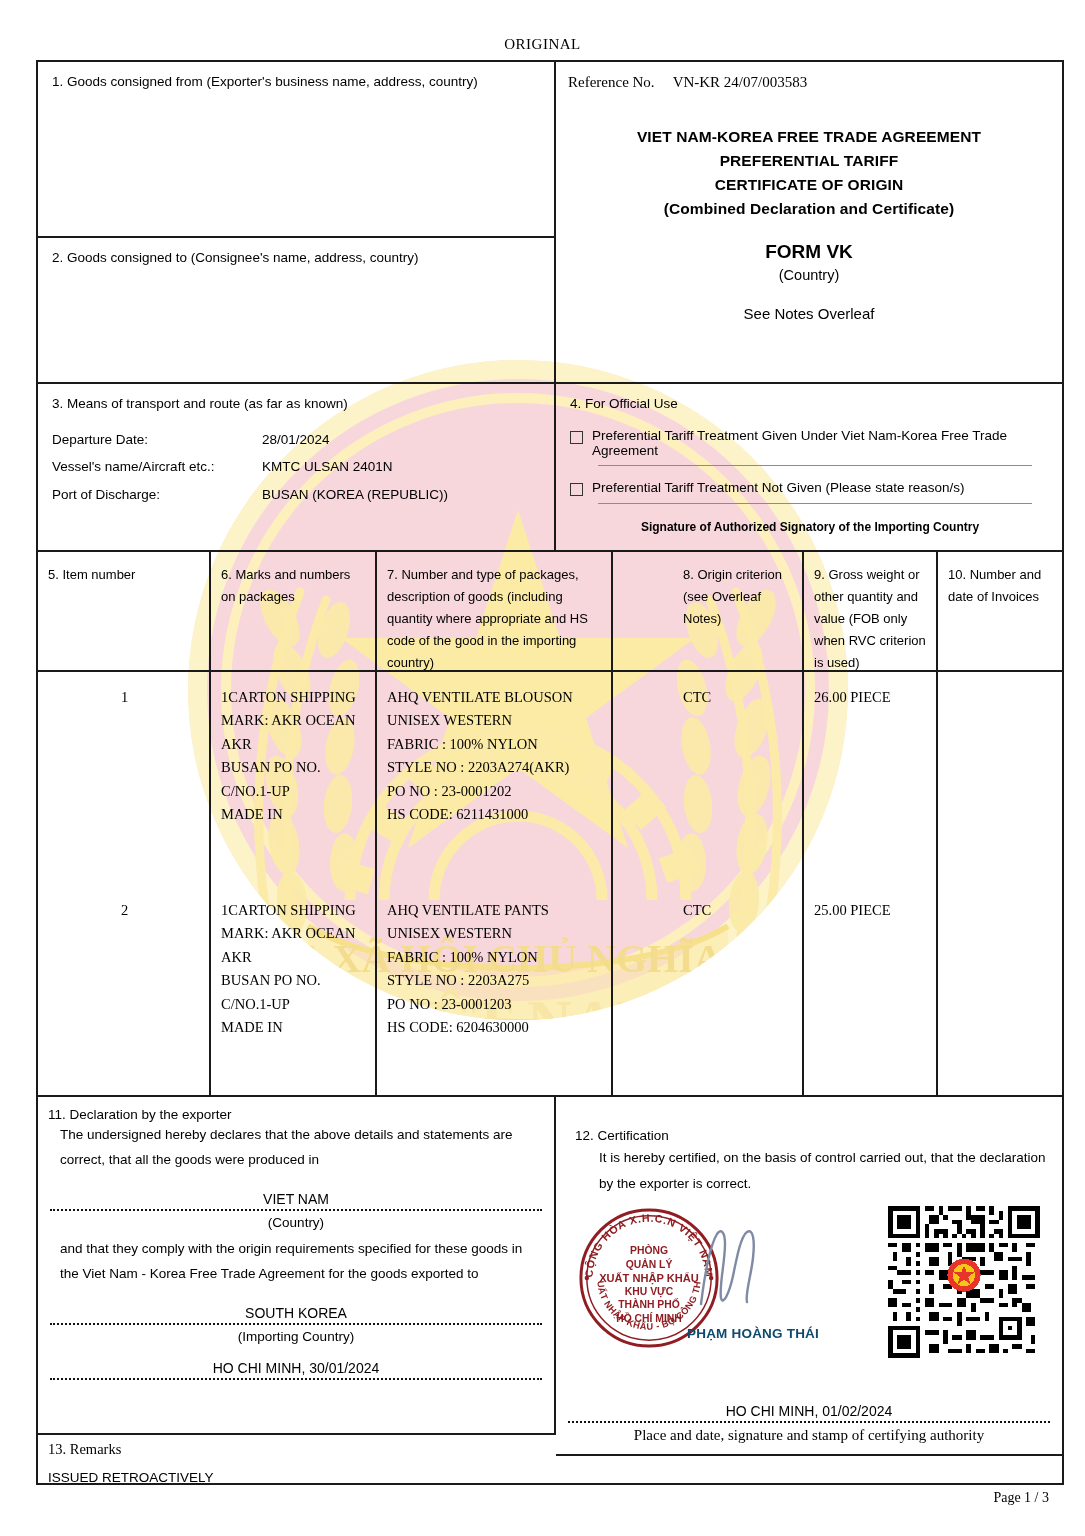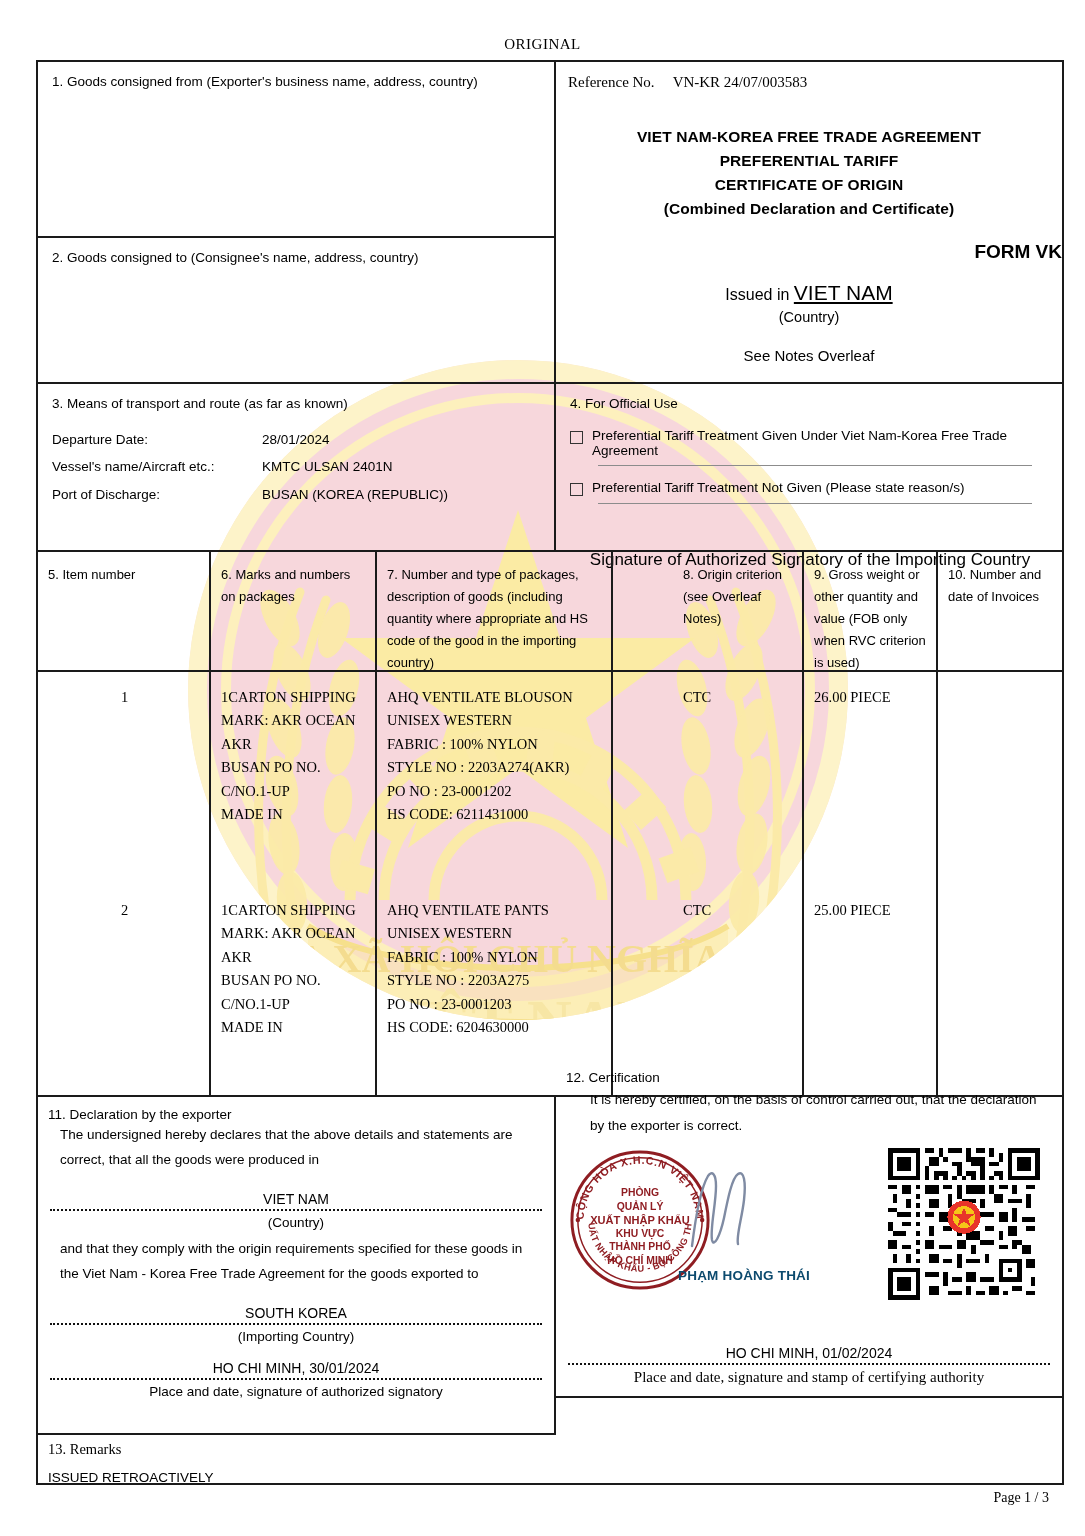--- a/index.html
+++ b/index.html
@@ -77,21 +77,21 @@
   
   .transport-row { display: flex; font-size: 13.5px; line-height: 2.05; }
   .transport-label { width: 210px; flex: 0 0 210px; }
   .transport-value { flex: 1 1 auto; }
 
   
   .ref-line { font-family: "Liberation Serif", serif; font-size: 15px; padding: 12px 0 0 12px; }
   .ref-no-value { margin-left: 18px; }
   .title-block { text-align: center; font-family: Liberation Sans, sans-serif; margin-top: 34px; }
   .title-block .t1 { font-weight: bold; font-size: 15.5px; line-height: 1.55; letter-spacing: .1px;}
-  .title-block .formvk { font-weight: bold; font-size: 19px; margin-top: 20px; text-align: right; }
+  .title-block .formvk { font-weight: bold; font-size: 19px; margin-top: 20px; }
   .title-block .issued { font-size: 16px; margin-top: 18px; }
   .title-block .issued u { font-size: 21px; text-decoration: underline; text-underline-offset: 2px; }
   .title-block .country { font-size: 14.5px; margin-top: 4px; }
   .title-block .notes { font-size: 15px; margin-top: 22px; }
 
   
   .chk-row { display: flex; align-items: flex-start; font-size: 13.5px; margin-top: 14px; }
   .chkbox {
     width: 11px; height: 11px;
     border: 1px solid #333;
@@ -100,22 +100,23 @@
     flex: 0 0 11px;
     background: transparent;
   }
   .rule {
     height: 1px;
     background: #8c8c8c;
     margin: 7px 18px 0 28px;
   }
   .sig-importing {
     text-align: center;
-    font-size: 17px;
-    margin-top: 46px;
+    font-size: 12px;
+    margin-top: 16px;
+    font-weight: bold;
   }
 
   
   #thead { left: 0; top: 490px; width: 1024px; height: 120px; }
   #tbody { left: 0; top: 610px; width: 1024px; height: 425px; }
 
   .col { position: absolute; top: 0; bottom: 0; box-sizing: border-box; }
   .c5 { left: 0;    width: 173px; }
   .c6 { left: 173px; width: 166px; }
   .c7 { left: 339px; width: 236px; }
@@ -124,21 +125,21 @@
   .c10{ left: 900px; width: 124px; }
 
   .th { padding: 12px 8px 0 10px; font-size: 13px; line-height: 1.7; }
   .td { padding: 14px 8px 0 10px; font-family: "Liberation Serif", serif; font-size: 14.5px; line-height: 1.62; }
   .td-center { text-align: center; }
 
   .item-row2 { position: absolute; top: 213px; left: 0; right: 0; }
 
   
   #box11 { left: 0; top: 1035px; width: 518px; height: 338px; }
-  #box12 { left: 518px; top: 998px; width: 506px; height: 338px; }
+  #box12 { left: 518px; top: 1056px; width: 506px; height: 338px; padding-left: 9px; }
   #box13 { left: 0; top: 1373px; width: 1024px; height: 48px; }
 
   .decl-head { font-size: 13.5px; padding: 10px 0 0 10px; }
   .decl-body { font-size: 13.5px; line-height: 1.85; padding: 1px 12px 0 22px; }
   .dotline {
     border-bottom: 2px dotted #111;
     margin: 0 12px;
     height: 0;
   }
   .dot-value { text-align: center; font-size: 14px; margin-top: 18px; margin-bottom: 2px; }
@@ -312,24 +313,20 @@
     <div class="cellbox bb" id="boxref">
       <div class="ref-line">
         <span>Reference No.</span><span class="ref-no-value">VN-KR 24/07/003583</span>
       </div>
       <div class="title-block">
         <div class="t1">VIET NAM-KOREA FREE TRADE AGREEMENT</div>
         <div class="t1">PREFERENTIAL TARIFF</div>
         <div class="t1">CERTIFICATE OF ORIGIN</div>
         <div class="t1">(Combined Declaration and Certificate)</div>
         <div class="formvk">FORM VK</div>
-        <div class="issued">
-          <span>Issued in</span>
-          <u>VIET NAM</u>
-        </div>
         <div class="country">(Country)</div>
         <div class="notes">See Notes Overleaf</div>
       </div>
     </div>
 
     <div class="cellbox bb pad" id="box4">
       <div class="fld-title">4. For Official Use</div>
 
       <div class="chk-row">
         <span class="chkbox"></span>
@@ -405,21 +402,20 @@
       <div class="dot-caption">(Country)</div>
 
       <div class="decl-body" style="margin-top:6px">and that they comply with the origin requirements specified for these goods in the Viet Nam - Korea Free Trade Agreement for the goods exported to</div>
 
       <div class="dot-value">SOUTH KOREA</div>
       <div class="dotline"></div>
       <div class="dot-caption">(Importing Country)</div>
 
       <div class="dot-value" style="margin-top:16px">HO CHI MINH, 30/01/2024</div>
       <div class="dotline"></div>
-      <div class="dot-caption">Place and date, signature of authorized signatory</div>
     </div>
 
     <div class="cellbox bb" id="box12">
       <div class="decl-head">12. Certification</div>
       <div class="cert-body">It is hereby certified, on the basis of control carried out, that the declaration by the exporter is correct.</div>
 
       <div class="stamp-area">
 
         <div class="stamp">
           <svg viewBox="0 0 200 200" xmlns="http://www.w3.org/2000/svg">

